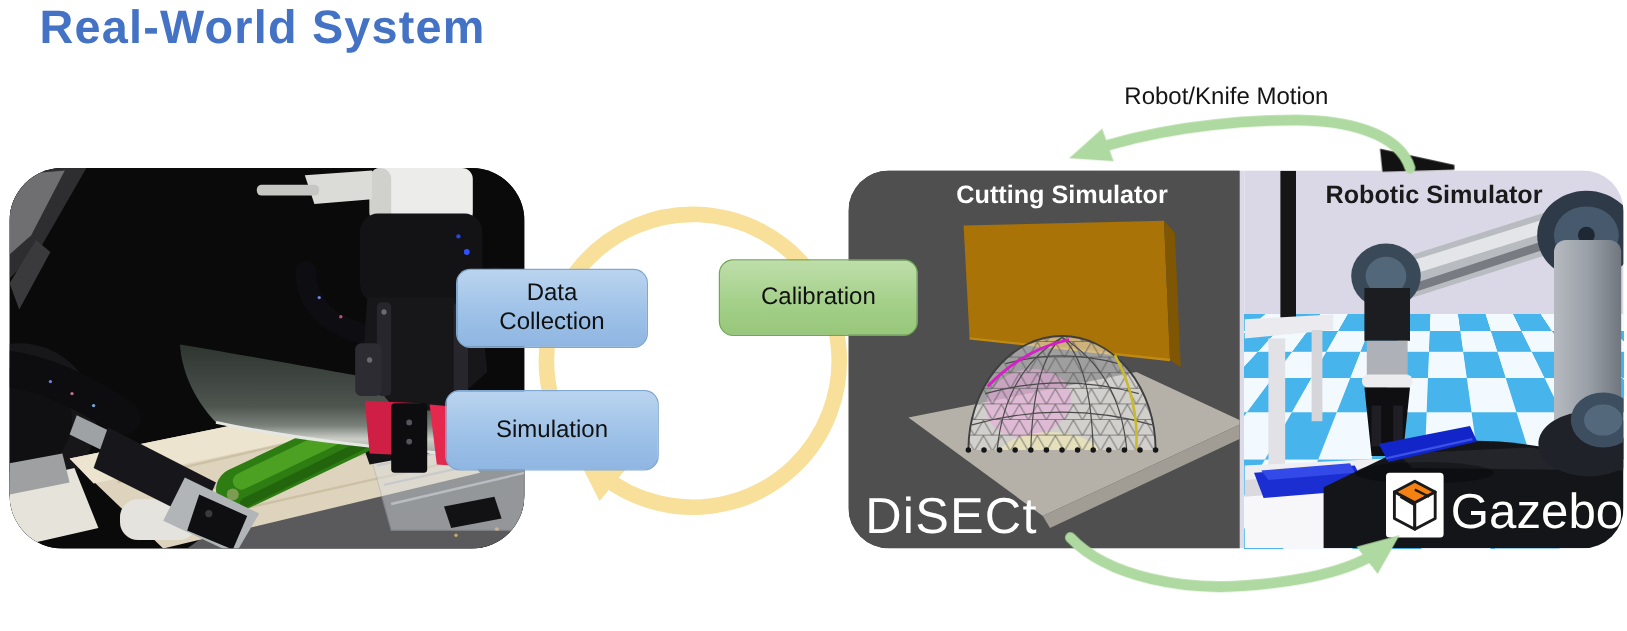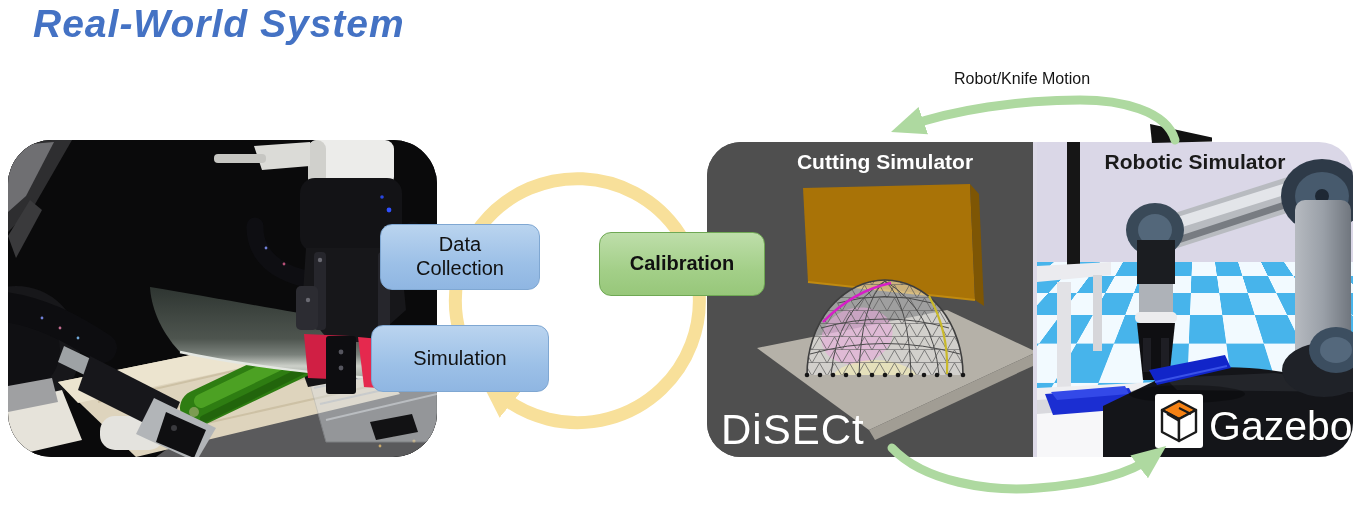--- a/index.html
+++ b/index.html
@@ -1,36 +1,36 @@
 <!DOCTYPE html>
 <html><head>
 <meta charset="utf-8">
 <style>
   html,body{margin:0;padding:0;background:#fff;}
   .page{position:relative;width:1356px;height:526px;background:#FFFFFF;overflow:hidden;
         font-family:"Liberation Sans", sans-serif;}
-  .title{position:absolute;margin:0;font-size:39px;font-weight:600;letter-spacing:1px;line-height:1.15;font-style:italic;}
+  .title{position:absolute;margin:0;font-size:39px;font-weight:600;letter-spacing:1px;line-height:1.15;}
   .title-left{left:33px;top:2px;color:#4472C4;}
   .title-right{left:855px;top:2px;color:#6EAF45;}
   .flow-label{position:absolute;text-align:center;color:#141414;font-weight:500;}
-  .flow-label.top{left:872px;top:70px;width:300px;font-size:16px;}
+  .flow-label.top{left:872px;top:70px;width:300px;font-size:20px;}
   .flow-label.bottom{left:828px;top:494px;width:420px;font-size:21px;}
   .photo{position:absolute;left:8px;top:140px;width:429px;height:317px;border-radius:44px;
          overflow:hidden;background:#0A0A0B;}
   .photo svg{display:block;}
   .ring{position:absolute;left:440px;top:150px;}
   .box{position:absolute;display:flex;align-items:center;justify-content:center;text-align:center;
        font-size:20px;line-height:1.18;color:#111;border-radius:12px;white-space:pre-line;}
   .box.blue{background:linear-gradient(180deg,#BAD4EF 0%,#9CC0E7 60%,#8FB6E2 100%);
             border:1.5px solid #7FA7D2;}
   .box.green{background:linear-gradient(180deg,#BEDEAA 0%,#A3CF88 60%,#97C77A 100%);
              border:1.5px solid #6FA854;}
   .box-data{left:380px;top:224px;width:158px;height:64px;}
   .box-deploy{left:371px;top:325px;width:176px;height:65px;}
-  .box-calib{left:599px;top:232px;width:164px;height:62px;font-weight:bold;}
+  .box-calib{left:599px;top:216px;width:164px;height:62px;}
   .box-policy{left:599px;top:327px;width:164px;height:63px;}
   .dual-panel{position:absolute;left:707px;top:142px;width:646px;height:315px;border-radius:34px;
               overflow:hidden;display:flex;text-align:right;}
   .disect{position:relative;width:326px;height:315px;background:#4F4F4F;}
   .panel-gap{width:4px;background:#DDDAE8;}
   .robotic{position:relative;width:316px;height:315px;background:#DAD7E7;overflow:hidden;}
   .checker{position:absolute;left:-75px;top:120px;width:470px;height:330px;
            background:conic-gradient(#47B4EB 25%, #F2FAFF 0 50%, #47B4EB 0 75%, #F2FAFF 0) 0 0 / 46px 46px;
            transform:perspective(200px) rotateX(57deg);transform-origin:50% 0;}
   .robotic > svg{position:absolute;left:0;top:0;}

